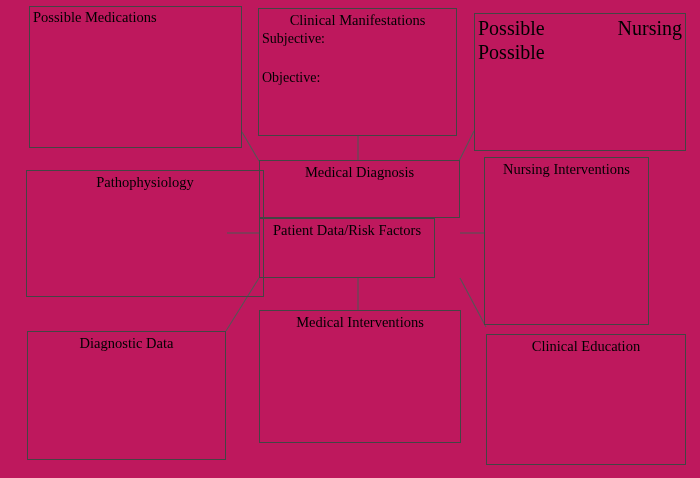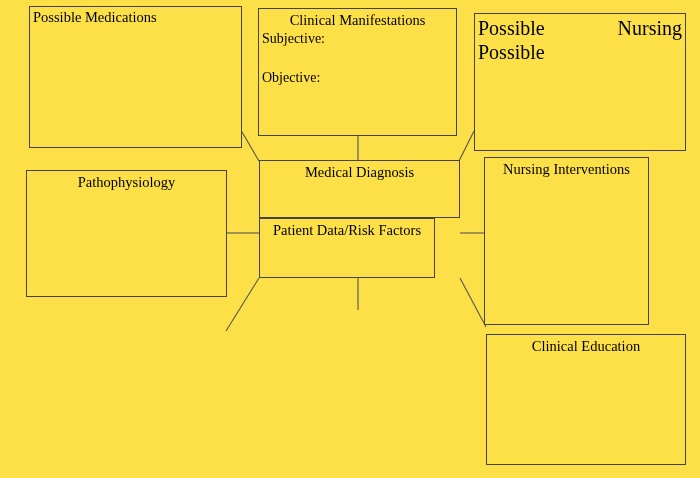--- a/index.html
+++ b/index.html
@@ -5,21 +5,21 @@
 <style>
   html, body {
     margin: 0;
     padding: 0;
     background: #ffffff;
   }
   #canvas {
     position: relative;
     width: 700px;
     height: 478px;
-    background: #fde047;
+    background: #be185d;
     font-family: "Liberation Serif", "DejaVu Serif", serif;
     overflow: hidden;
   }
   .box {
     position: absolute;
     box-sizing: border-box;
     border: 1px solid #444444;
     background: transparent;
     z-index: 2;
   }
@@ -125,35 +125,41 @@
     <div class="sub-label" style="top:61px;">Objective:</div>
   </div>
 
   <div class="box" style="left:474px; top:13px; width:212px; height:138px;">
     <div class="cap-justify">
       <span class="jline1"><span>Possible</span> <span>Nursing</span></span>
       <span class="jline2">Possible</span>
     </div>
   </div>
 
-  <div class="box" style="left:26px; top:170px; width:201px; height:127px;">
+  <div class="box" style="left:26px; top:170px; width:238px; height:127px;">
     <div class="box-label cap-center">Pathophysiology</div>
   </div>
 
   <div class="box" style="left:259px; top:160px; width:201px; height:58px;">
     <div class="box-label cap-center">Medical Diagnosis</div>
   </div>
 
   <div class="box" style="left:259px; top:218px; width:176px; height:60px;">
     <div class="box-label cap-center">Patient Data/Risk Factors</div>
   </div>
 
   <div class="box" style="left:484px; top:157px; width:165px; height:168px;">
     <div class="box-label cap-center">Nursing Interventions</div>
   </div>
 
+  <div class="box" style="left:27px; top:331px; width:199px; height:129px;">
+    <div class="box-label cap-center">Diagnostic Data</div>
+  </div>
 
+  <div class="box" style="left:259px; top:310px; width:202px; height:133px;">
+    <div class="box-label cap-center">Medical Interventions</div>
+  </div>
 
   <div class="box" style="left:486px; top:334px; width:200px; height:131px;">
     <div class="box-label cap-center">Clinical Education</div>
   </div>
 
 </div>
 
 </body></html>

